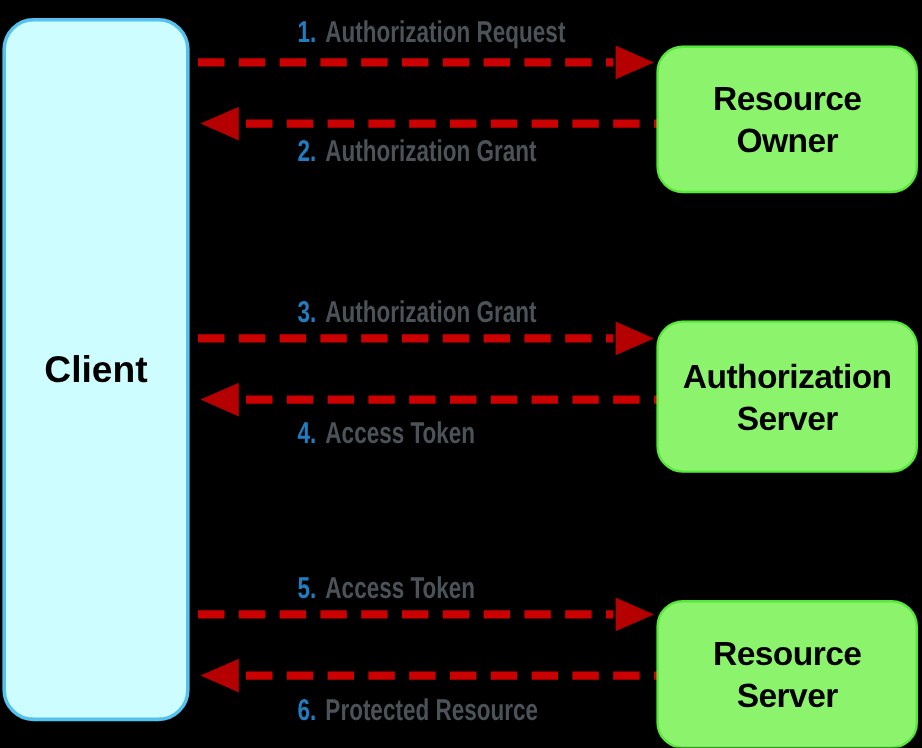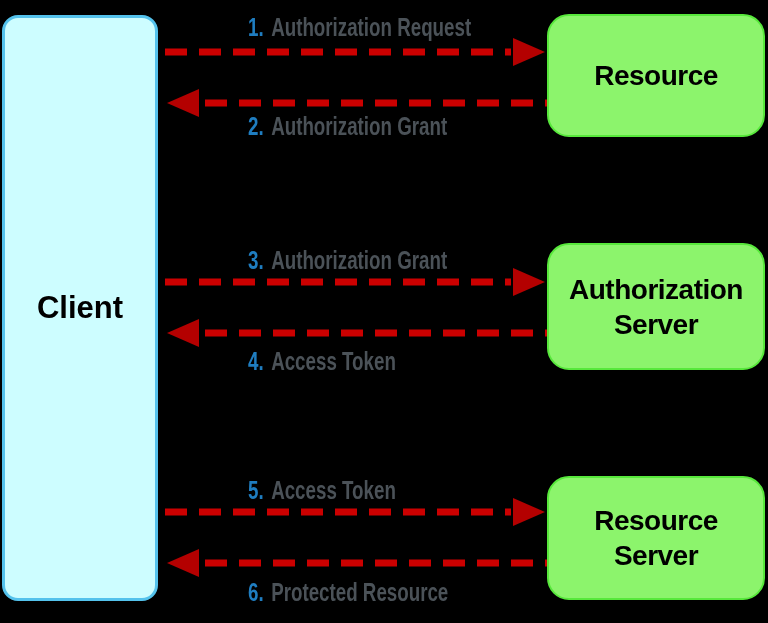--- a/index.html
+++ b/index.html
@@ -25,21 +25,21 @@
     fill: none;
   }
   .arrow-head { fill: #b40000; stroke: none; }
 
   .client-box {
     position: absolute;
     left: 2px; top: 15px;
     width: 150px; height: 580px;
     background: #cdfdff;
     border: 3px solid #54c2ec;
-    border-radius: 16px;
+    border-radius: 26px;
     display: flex;
     align-items: center;
     justify-content: center;
     color: #000;
     font-size: 31px;
     font-weight: bold;
   }
 
   .entity {
     position: absolute;
@@ -51,20 +51,21 @@
     display: flex;
     flex-direction: column;
     align-items: center;
     justify-content: center;
     color: #000;
     font-size: 28px;
     font-weight: bold;
     line-height: 35px;
     letter-spacing: -0.5px;
     text-align: center;
+    margin-top: 24px;
   }
   .entity.e0 { top: 14px;  height: 119px; }
   .entity.e1 { top: 243px; height: 123px; text-align: center; }
   .entity.e2 { top: 476px; height: 120px; }
 
   .flow-label {
     position: absolute;
     left: 248px;
     font-size: 25px;
     font-weight: bold;
@@ -113,20 +114,21 @@
       <line class="arrow-dash" x1="205" y1="563" x2="548" y2="563"></line>
     </g>
   </svg>
 
   <div class="client-box">
     <span>Client</span>
   </div>
 
   <div class="entity e0">
     <span>Resource</span>
+    <span>Owner</span>
   </div>
 
   <div class="entity e1">
     <span>Authorization</span>
     <span>Server</span>
   </div>
 
   <div class="entity e2">
     <span>Resource</span>
     <span>Server</span>

